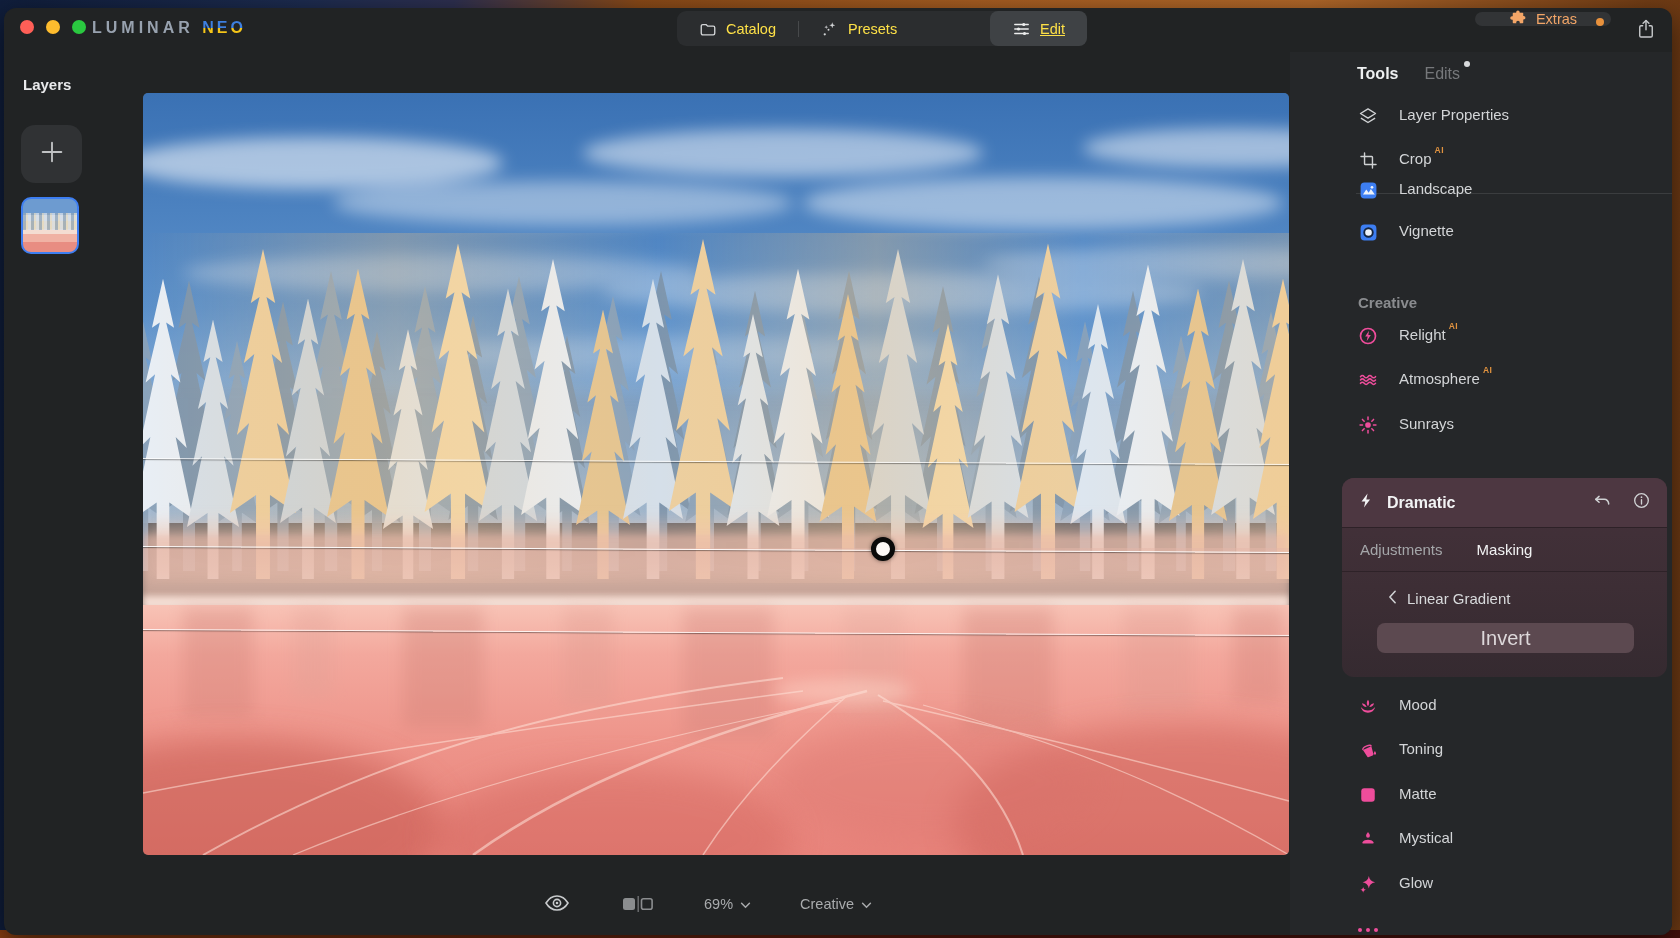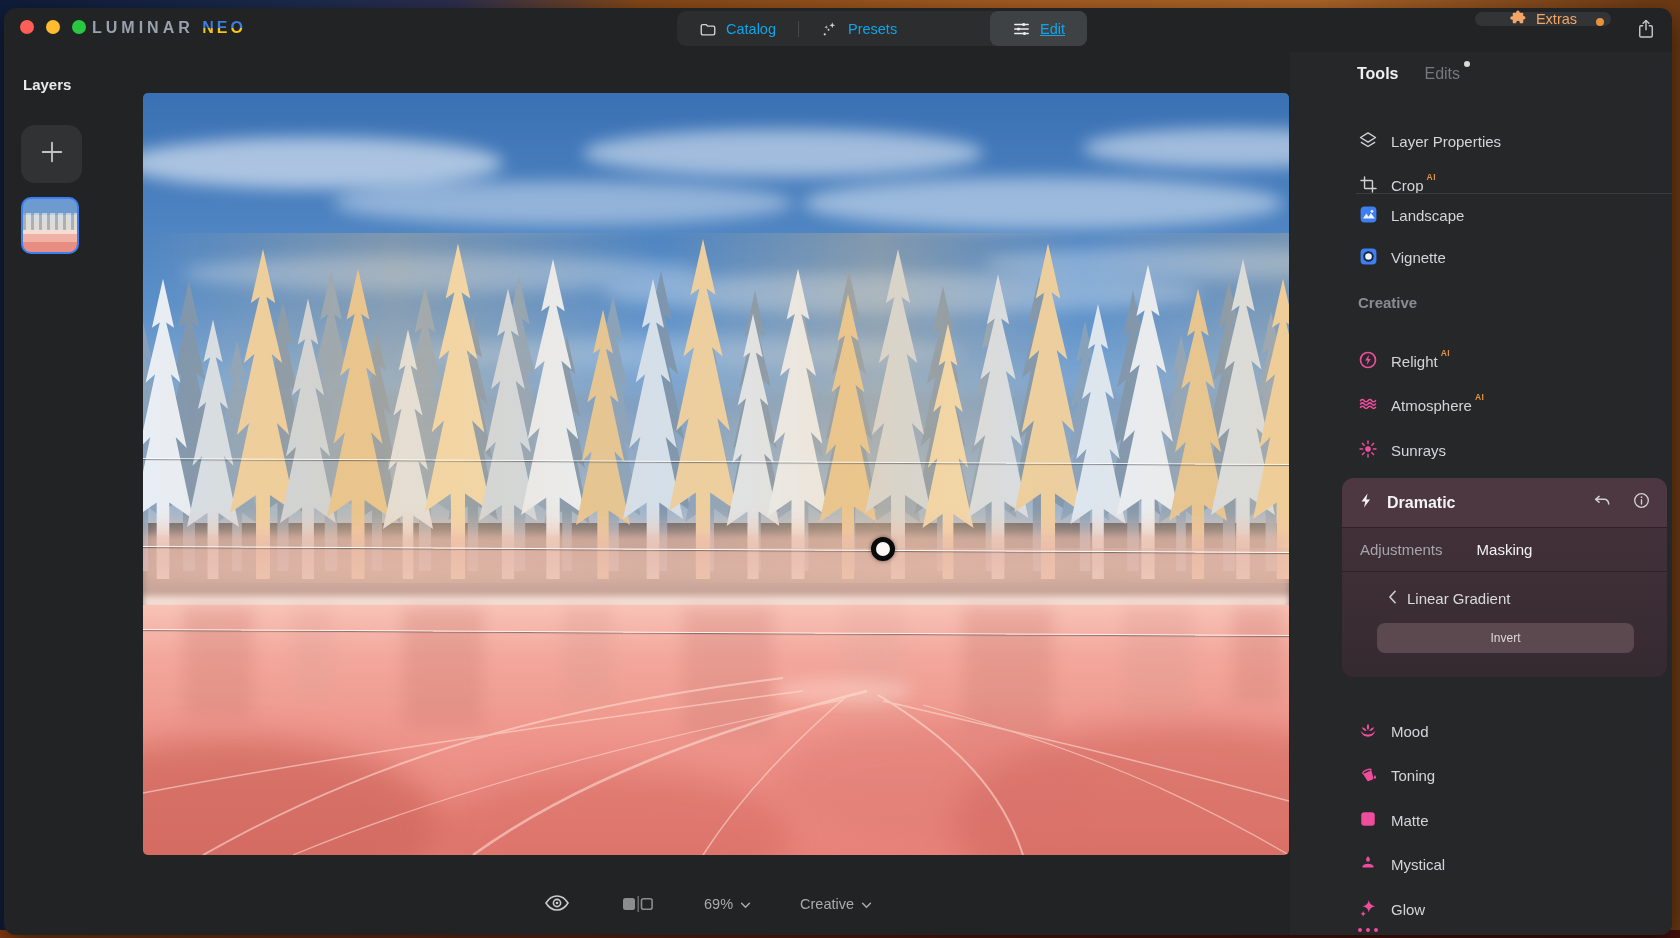--- a/index.html
+++ b/index.html
@@ -17,21 +17,21 @@
   .t-close { left:16px; background:#ff5f57; }
   .t-min { left:42px; background:#febc2e; }
   .t-max { left:68px; background:#2ac840; }
   .logo { position:absolute; left:88px; top:11px; font-weight:bold; font-size:16px; letter-spacing:4px; }
   .logo .lum { color:#98a2af; }
   .logo .neo { background:linear-gradient(180deg,#3d7fe0 0 52%,#f5c518 52% 100%);
     -webkit-background-clip:text; background-clip:text; color:transparent; letter-spacing:3px; }
   .mode-tabs { position:absolute; left:673px; top:3px; width:410px; height:35px;
     background:#2b2d2f; border-radius:9px; display:flex; align-items:center; }
   .mode-tab { display:flex; align-items:center; gap:9px; height:35px; padding:0 22px;
-    font-size:14.5px; color:#0ea5e9; border-radius:8px; }
+    font-size:14.5px; color:#fde047; border-radius:8px; }
   .mode-tab.active { background:#3f4245;text-decoration:underline; }
   .mode-sep { width:1px; height:16px; background:#47494b; }
   .mode-tab svg { display:block; }
   .extras-btn { position:absolute; left:1471px; top:4px; width:136px; height:14px;
     background:#323436; border-radius:8px; display:flex; align-items:center; justify-content:center;
     gap:9px; color:#f2a567; font-size:14.5px; }
   .extras-dot { position:absolute; left:1592px; top:10px; width:8px; height:8px; border-radius:50%; background:#e8913c; }
   .share-btn { position:absolute; left:1629px; top:8px; width:26px; height:26px;
     display:flex; align-items:center; justify-content:center; color:#c7c9cb; }
 
@@ -62,21 +62,21 @@
   .viewbar .grp { display:flex; align-items:center; gap:7px;margin-left:19px; }
   .chev { display:inline-block; }
 
   
   .sidebar { position:absolute; left:1286px; top:44px; width:382px; height:883px;
     background:#252729; overflow:hidden; }
   .side-tabs { position:absolute; left:67px; top:13px; display:flex; gap:26px; align-items:baseline; }
   .side-tab-tools { font-size:16px; font-weight:bold; color:#eef0f1; }
   .side-tab-edits { font-size:16px; color:#76787b; position:relative; }
   .edits-dot { position:absolute; right:-10px; top:-4px; width:6px; height:6px; border-radius:50%; background:#d8dadc; }
-  .tool-row { position:absolute; left:68px; height:44px; display:flex; align-items:flex-end; gap:13px;
+  .tool-row { position:absolute; left:68px; height:44px; display:flex; align-items:flex-start; gap:21px;
     font-size:15px; color:#d3d5d7; }
   .tool-row .icn { width:20px; height:20px; display:flex; align-items:center; justify-content:center; }
   .ai-sup { font-size:8.5px; font-weight:bold; color:#e0923f; vertical-align:super; position:relative; top:-5px; margin-left:3px; letter-spacing:.5px; }
   .section-h { position:absolute; left:68px; font-size:15px; font-weight:bold; color:#8a8c8f; }
   .side-div { position:absolute; left:66px; width:316px; height:1px; background:#3b3d3f; }
 
   .dramatic { position:absolute; left:52px; top:426px; width:325px; height:199px;
     border-radius:12px; overflow:hidden;
     background:linear-gradient(180deg,#45323b 0%,#3d2e35 55%,#352a30 100%); }
   .dram-head { position:absolute; left:0; top:0; right:0; height:49px; background:#4d3741;
@@ -85,21 +85,21 @@
   .dram-icons { display:flex; gap:20px; color:#cfd1d3; }
   .dram-sep1 { position:absolute; left:0; right:0; top:49px; height:1px; background:rgba(0,0,0,.30); }
   .dram-tabs { position:absolute; left:18px; top:49px; height:44px; display:flex; gap:34px; align-items:center; font-size:15px; }
   .dram-tab { color:#a4a6a9; }
   .dram-tab.active { color:#f1f2f3; }
   .dram-sep2 { position:absolute; left:0; right:0; top:93px; height:1px; background:rgba(0,0,0,.26); }
   .mask-row { position:absolute; left:46px; top:106px; height:28px; display:flex; align-items:center; gap:10px;
     font-size:15px; color:#d8dadc; }
   .invert-btn { position:absolute; left:35px; top:145px; width:257px; height:30px;
     background:#5c4950; border-radius:8px; display:flex; align-items:center; justify-content:center;
-    font-size:12px; color:#ddd8da; }
+    font-size:20px; color:#ddd8da; }
   .mini-dots { position:absolute; left:68px; top:876px; display:flex; gap:4px; }
   .mini-dots i { width:4px; height:4px; border-radius:50%; background:#ee4d9b; }
 
   .pink { color:#ee4d9b; }
 </style>
 </head>
 <body>
 
 <div class="bottom-strip"></div>
 

